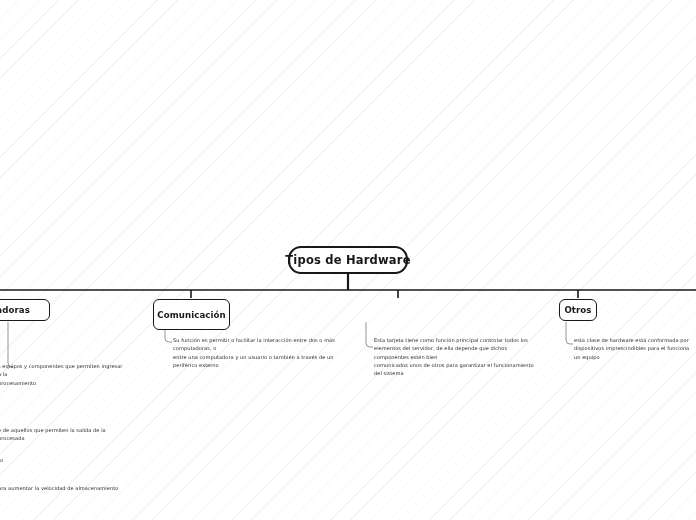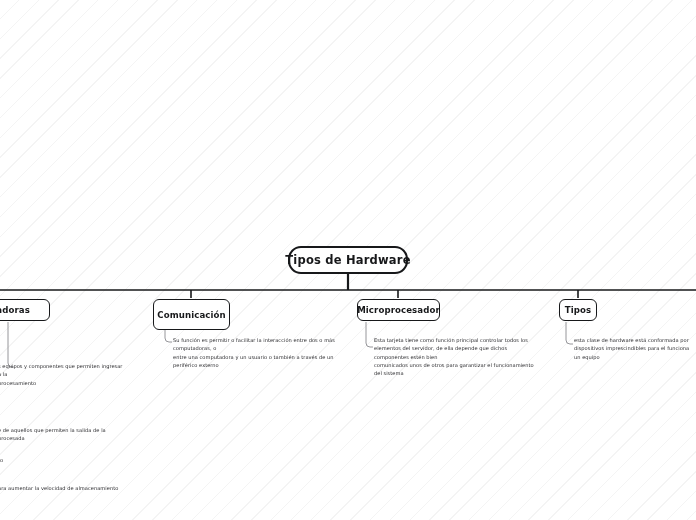--- a/index.html
+++ b/index.html
@@ -101,23 +101,22 @@
 
     <path d="M 8 322 L 8 363 Q 8 367 12 367 L 14 367" stroke="#8a8a8e" stroke-width="0.9" fill="none"></path>
   </svg>
 
   <div class="node root" style="left:288px; top:246px; width:120px; height:28px;">Tipos de Hardware</div>
 
   <div class="node branch" style="left:-28px; top:299px; width:78px; height:22px;">tadoras</div>
 
   <div class="node branch" style="left:153px; top:299px; width:77px; height:31px;">Comunicación</div>
 
-  <div class="node branch" style="left:357px; top:299px; width:83px; height:22px;">Microprocesador</div>
 
-  <div class="node branch" style="left:559px; top:299px; width:38px; height:22px;">Tipos</div>
+  <div class="node branch" style="left:559px; top:299px; width:38px; height:22px;">Otros</div>
 
   <div class="leaf-text" style="left:173px; top:336px; width:180px;">Su función es permitir o facilitar la interacción entre dos o más
 computadoras, o
 entre una computadora y un usuario o también a través de un
 periférico externo</div>
 
   <div class="leaf-text" style="left:374px; top:336px; width:178px;">Esta tarjeta tiene como función principal controlar todos los
 elementos del servidor, de ella depende que dichos
 componentes estén bien
 comunicados unos de otros para garantizar el funcionamiento

